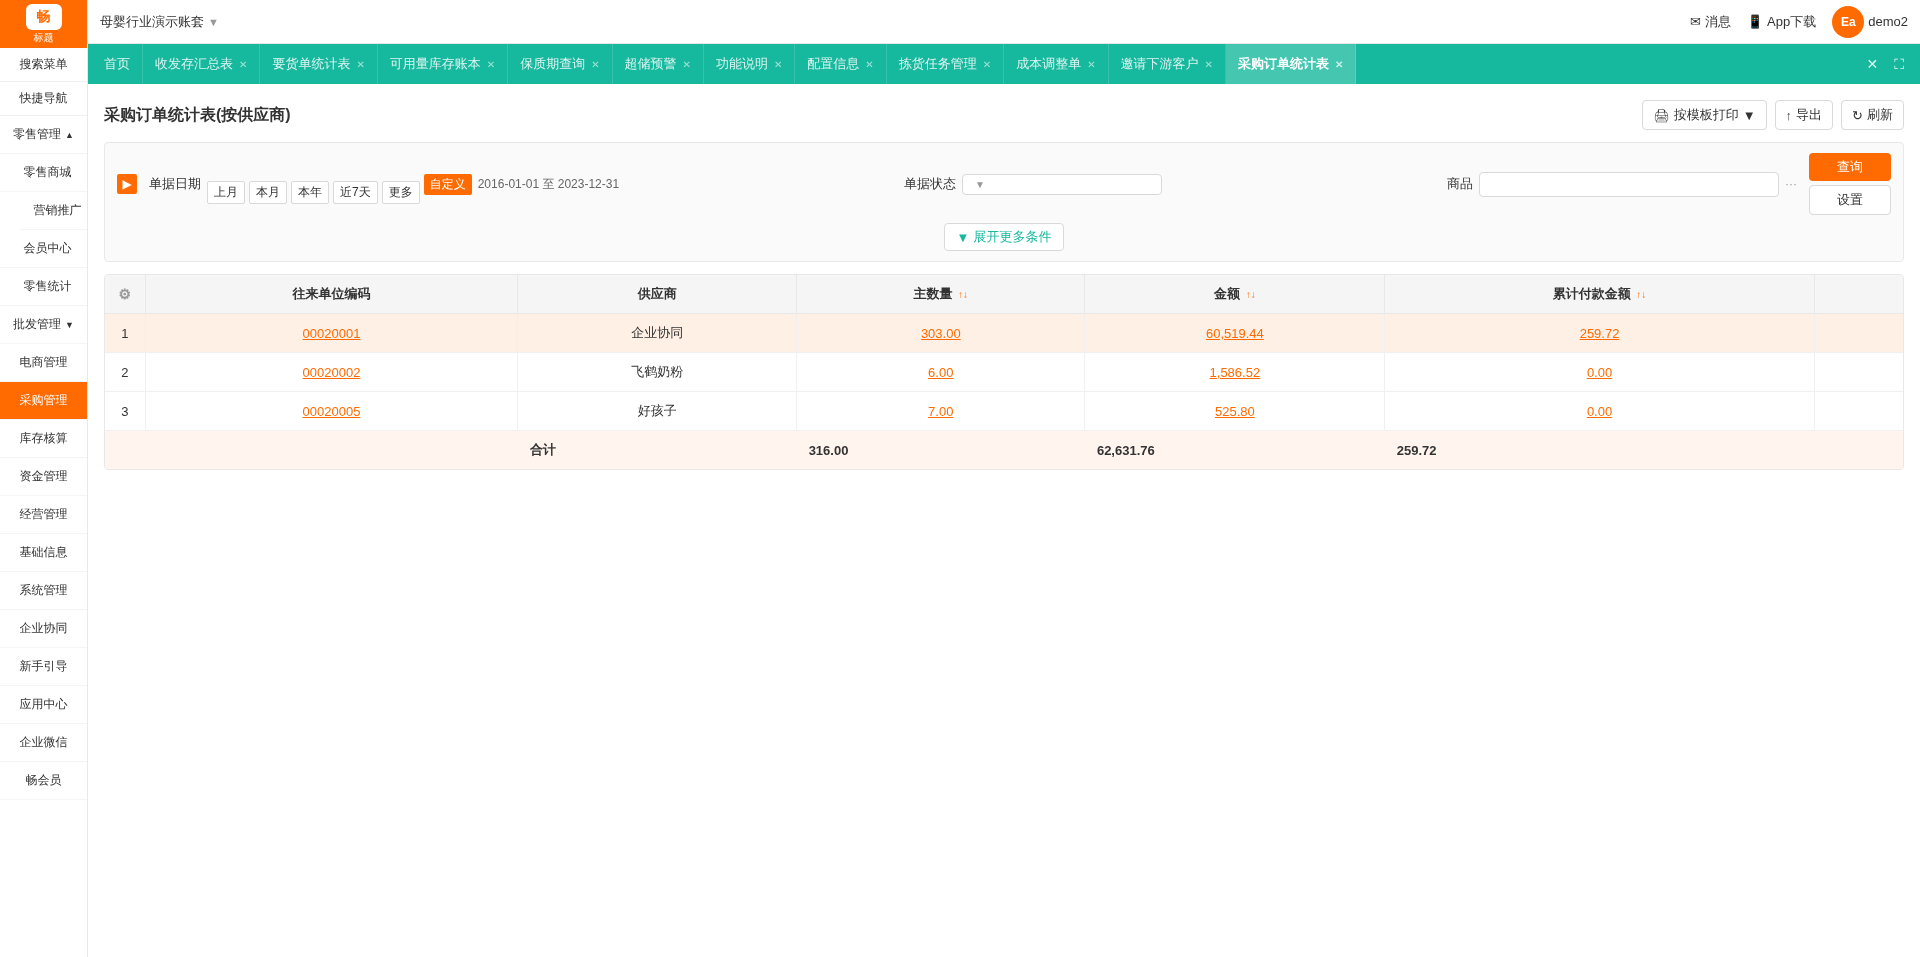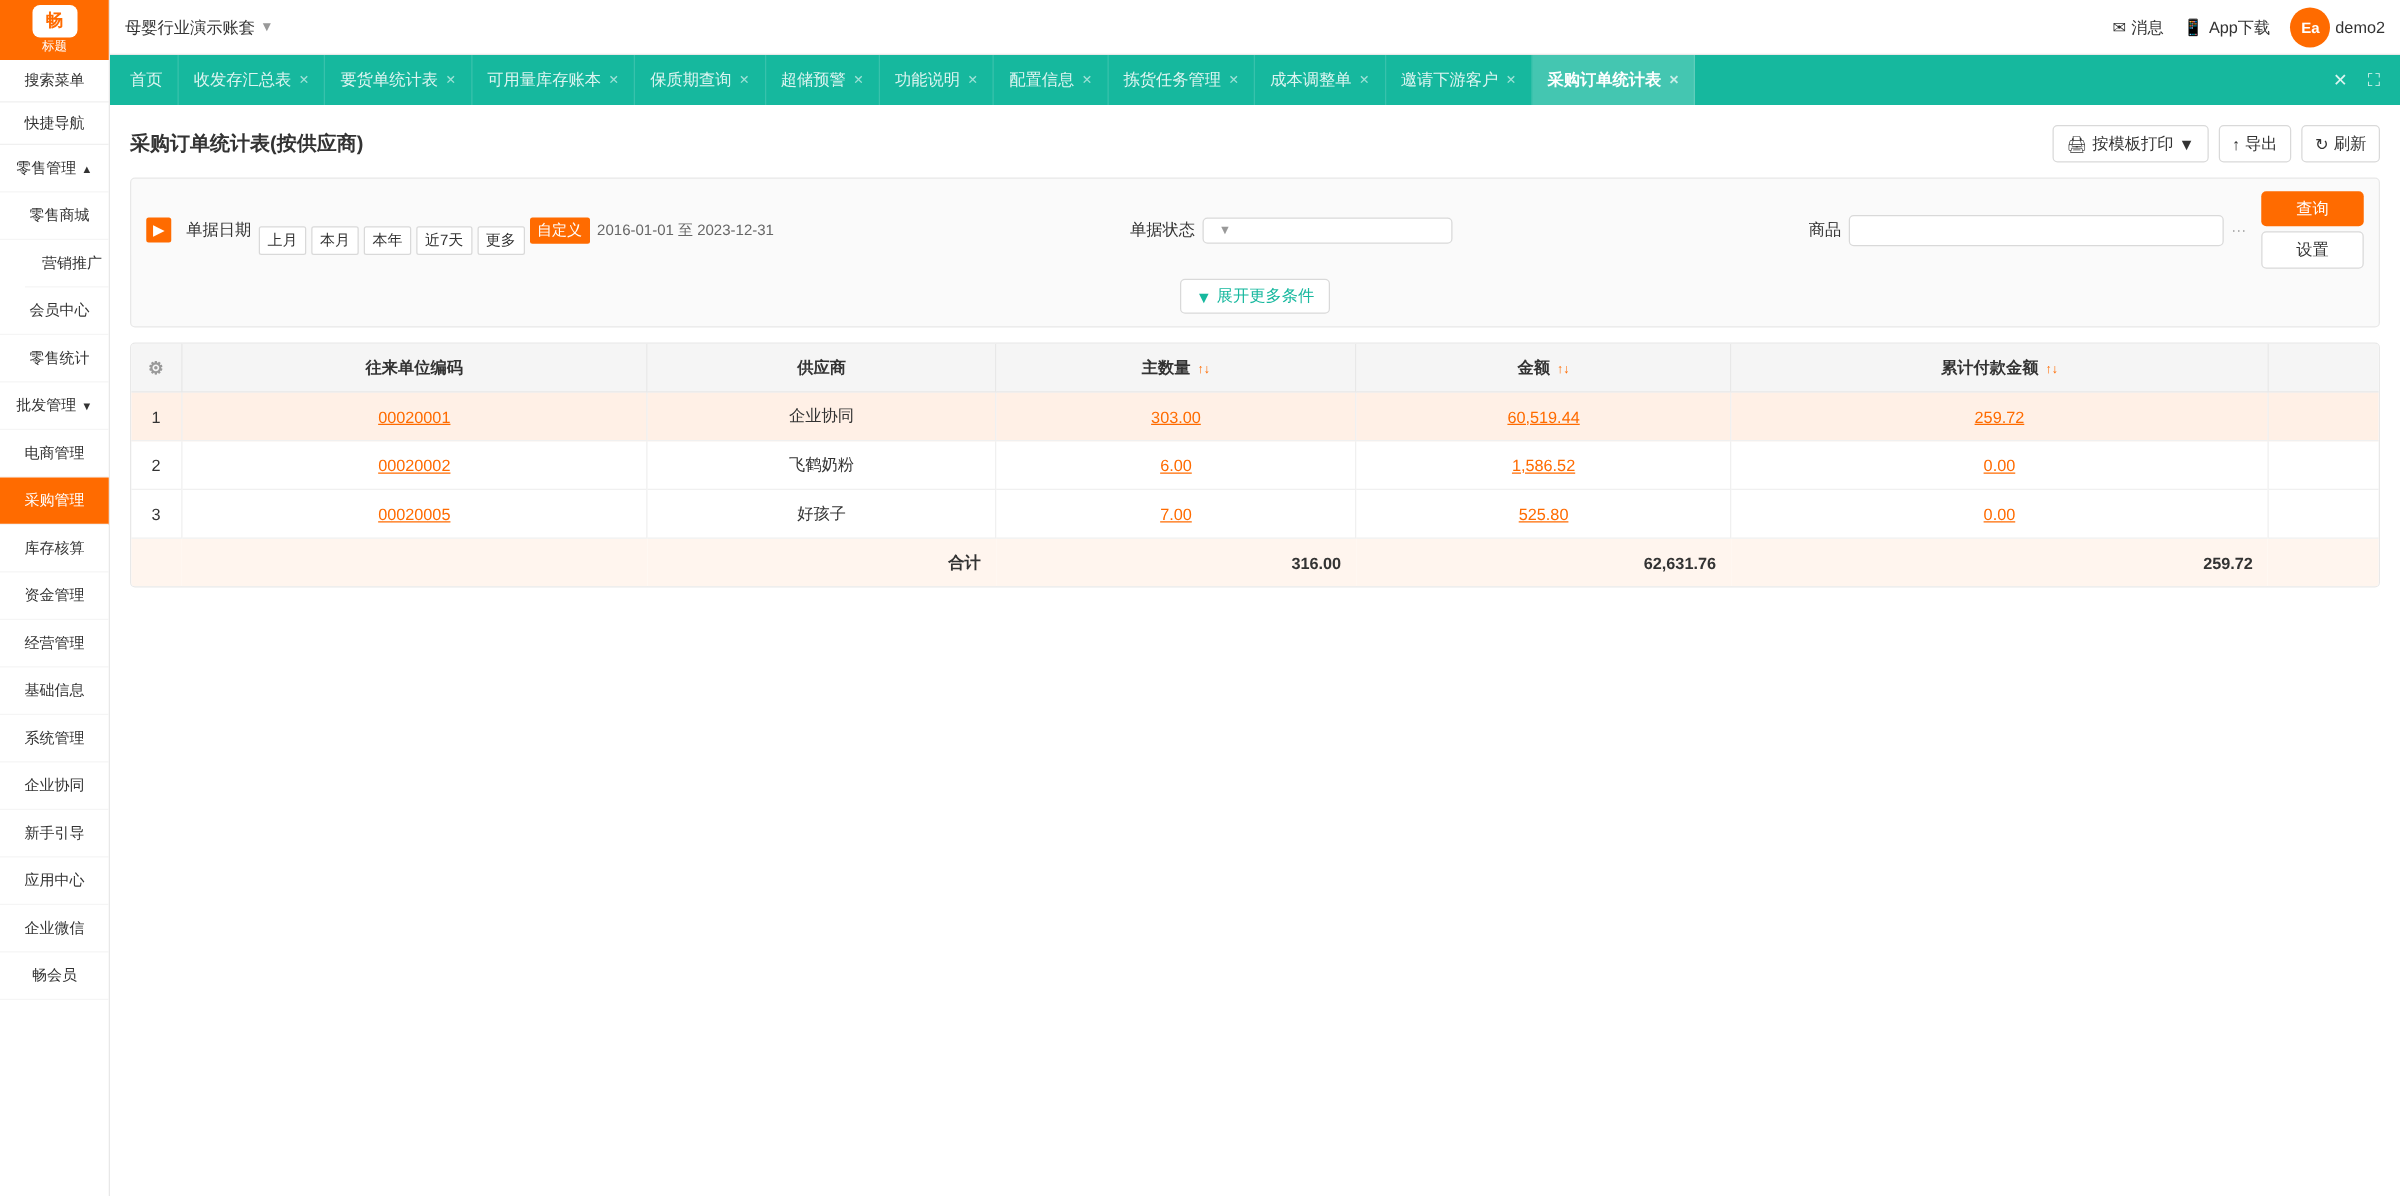--- a/index.html
+++ b/index.html
@@ -388,21 +388,21 @@
       cursor: pointer;
     }
     .settings-icon { cursor: pointer; color: #999; font-size: 14px; }
     .footer-row {
       background: #fff5ee;
       border-top: 1px solid #e8e8e8;
     }
     .footer-row td {
       font-weight: bold;
       padding: 10px 12px;
-      text-align: right;
+      text-align: left;
       font-size: 13px;
       color: #333;
     }
     .sort-icon { color: #ff6b00; font-size: 10px; margin-left: 2px; }
   </style>
 </head>
 <body>
 
 <div class="sidebar">
   <div class="sidebar-logo">

